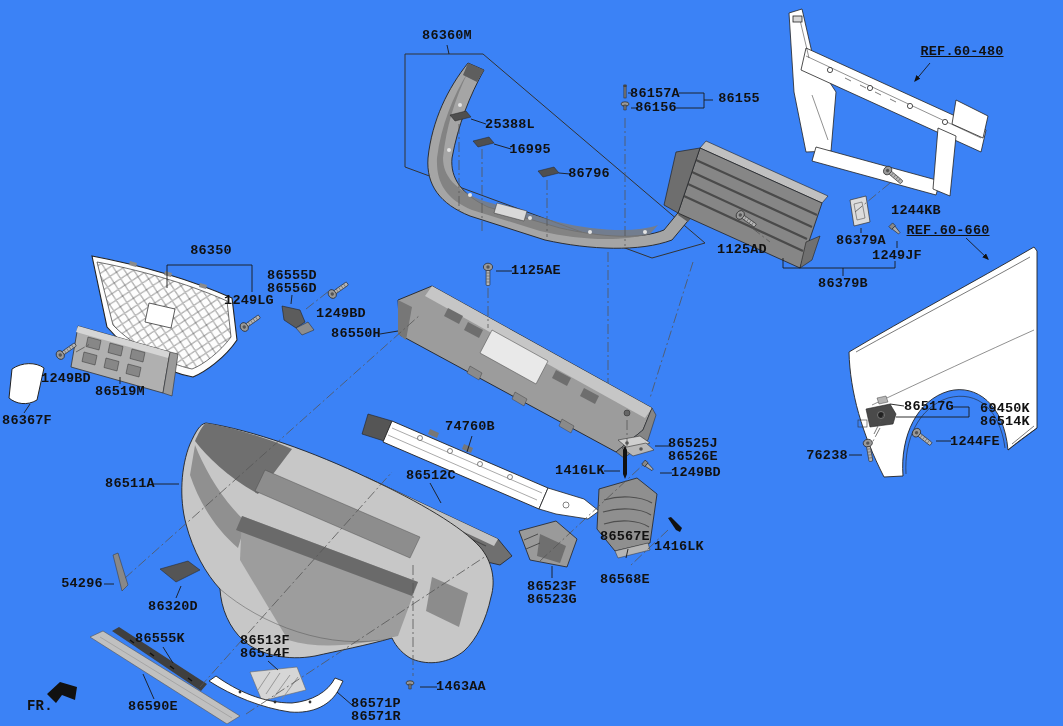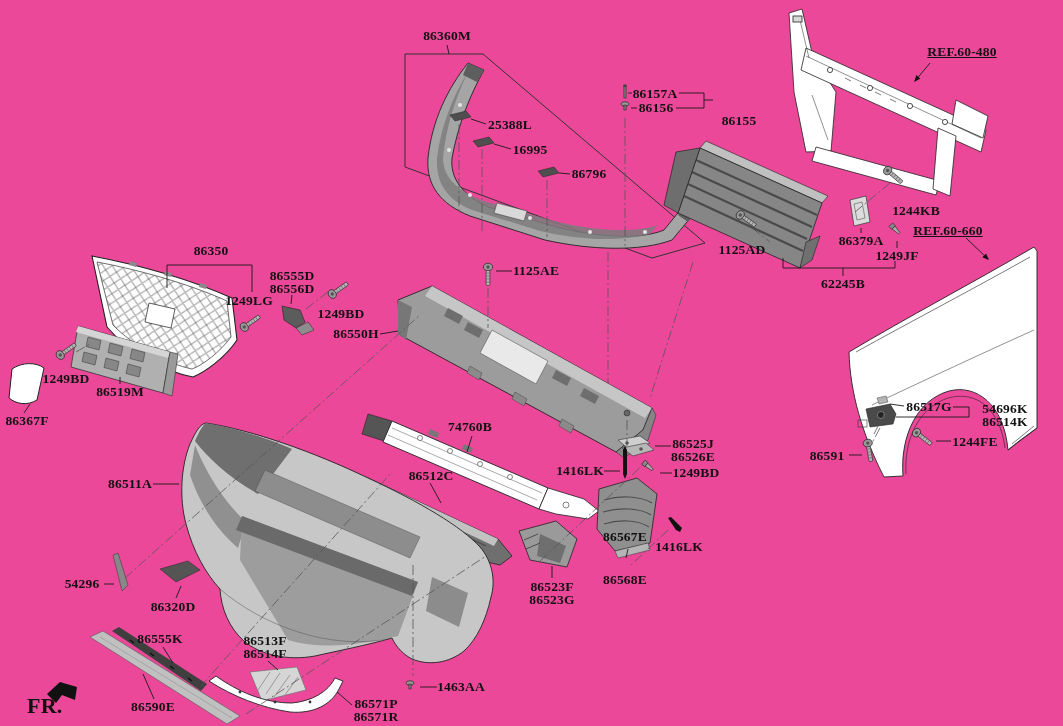--- a/index.html
+++ b/index.html
@@ -1,22 +1,22 @@
 <!DOCTYPE html>
 <html><head>
 <meta charset="utf-8">
 <style>
   html,body{margin:0;padding:0;background:#fff;}
-  .canvas{position:relative;width:1063px;height:726px;background:#ec4899;overflow:hidden;
-          font-family:Liberation Serif, serif;}
+  .canvas{position:relative;width:1063px;height:726px;background:#3b82f6;overflow:hidden;
+          font-family:Liberation Mono, monospace;}
   svg{position:absolute;left:0;top:0;}
   .lbl{position:absolute;font-size:13.5px;font-weight:600;color:#111;
        transform:translateX(-50%);white-space:nowrap;letter-spacing:.2px;line-height:14px;}
   .ref{font-weight:700;text-decoration:underline;cursor:pointer;}
-  .fr{font-size:22px;font-weight:700;transform:none;}
+  .fr{font-size:14px;font-weight:700;transform:none;}
 </style>
 </head>
 <body>
 
 <div class="canvas">
 
 <svg width="1063" height="726" viewBox="0 0 1063 726">
   <defs>
     <pattern id="meshPat" width="11" height="11" patternUnits="userSpaceOnUse" patternTransform="rotate(12)">
       <path d="M0,5.5 L5.5,0 L11,5.5 L5.5,11 Z" fill="none" stroke="#3a3a3a" stroke-width="0.7"></path>
@@ -303,50 +303,50 @@
 
   <g>
     <path d="M77,687 L60,682 L47,694 L56,703 L62,695 L75,700 Z" fill="#111"></path>
   </g>
 </svg>
 
 <div class="lbl" style="left:447px;top:29px">86360M</div>
 <div class="lbl ref" style="left:962px;top:45px">REF.60-480</div>
 <div class="lbl" style="left:655px;top:87px">86157A</div>
 <div class="lbl" style="left:656px;top:101px">86156</div>
-<div class="lbl" style="left:739px;top:114px">86155</div>
+<div class="lbl" style="left:739px;top:92px">86155</div>
 <div class="lbl" style="left:510px;top:118px">25388L</div>
 <div class="lbl" style="left:530px;top:143px">16995</div>
 <div class="lbl" style="left:589px;top:167px">86796</div>
 <div class="lbl" style="left:916px;top:204px">1244KB</div>
 <div class="lbl" style="left:742px;top:243px">1125AD</div>
 <div class="lbl" style="left:861px;top:234px">86379A</div>
 <div class="lbl ref" style="left:948px;top:224px">REF.60-660</div>
 <div class="lbl" style="left:897px;top:249px">1249JF</div>
-<div class="lbl" style="left:843px;top:277px">62245B</div>
+<div class="lbl" style="left:843px;top:277px">86379B</div>
 <div class="lbl" style="left:211px;top:244px">86350</div>
 <div class="lbl" style="left:249px;top:294px">1249LG</div>
 <div class="lbl" style="left:292px;top:269px">86555D</div>
 <div class="lbl" style="left:292px;top:282px">86556D</div>
 <div class="lbl" style="left:341px;top:307px">1249BD</div>
 <div class="lbl" style="left:356px;top:327px">86550H</div>
 <div class="lbl" style="left:536px;top:264px">1125AE</div>
 <div class="lbl" style="left:66px;top:372px">1249BD</div>
 <div class="lbl" style="left:120px;top:385px">86519M</div>
 <div class="lbl" style="left:27px;top:414px">86367F</div>
 <div class="lbl" style="left:470px;top:420px">74760B</div>
 <div class="lbl" style="left:693px;top:437px">86525J</div>
 <div class="lbl" style="left:693px;top:450px">86526E</div>
 <div class="lbl" style="left:580px;top:464px">1416LK</div>
 <div class="lbl" style="left:696px;top:466px">1249BD</div>
 <div class="lbl" style="left:929px;top:400px">86517G</div>
-<div class="lbl" style="left:1005px;top:402px">54696K</div>
+<div class="lbl" style="left:1005px;top:402px">69450K</div>
 <div class="lbl" style="left:1005px;top:415px">86514K</div>
 <div class="lbl" style="left:975px;top:435px">1244FE</div>
-<div class="lbl" style="left:827px;top:449px">86591</div>
+<div class="lbl" style="left:827px;top:449px">76238</div>
 <div class="lbl" style="left:130px;top:477px">86511A</div>
 <div class="lbl" style="left:431px;top:469px">86512C</div>
 <div class="lbl" style="left:679px;top:540px">1416LK</div>
 <div class="lbl" style="left:625px;top:530px">86567E</div>
 <div class="lbl" style="left:625px;top:573px">86568E</div>
 <div class="lbl" style="left:552px;top:580px">86523F</div>
 <div class="lbl" style="left:552px;top:593px">86523G</div>
 <div class="lbl" style="left:82px;top:577px">54296</div>
 <div class="lbl" style="left:173px;top:600px">86320D</div>
 <div class="lbl" style="left:160px;top:632px">86555K</div>

